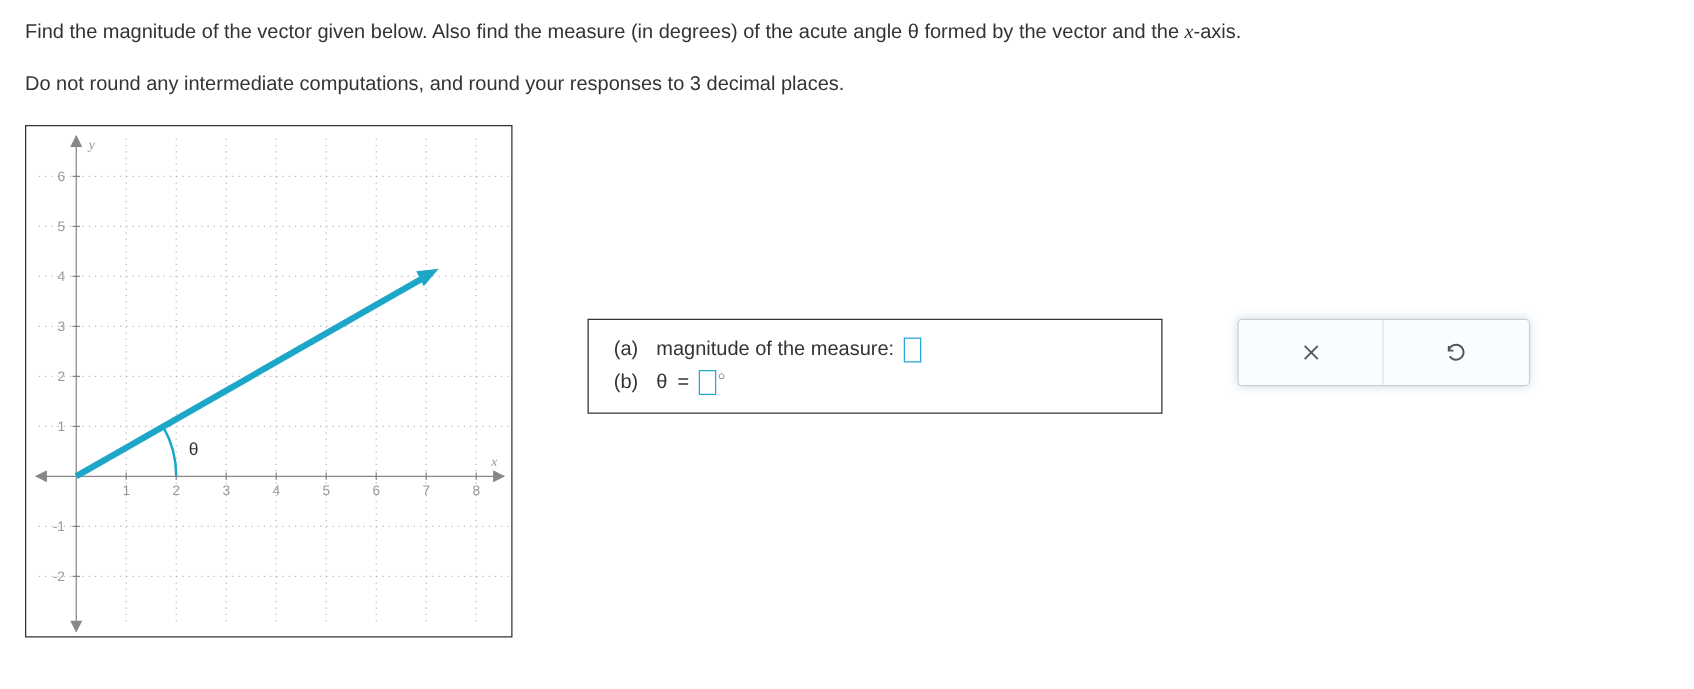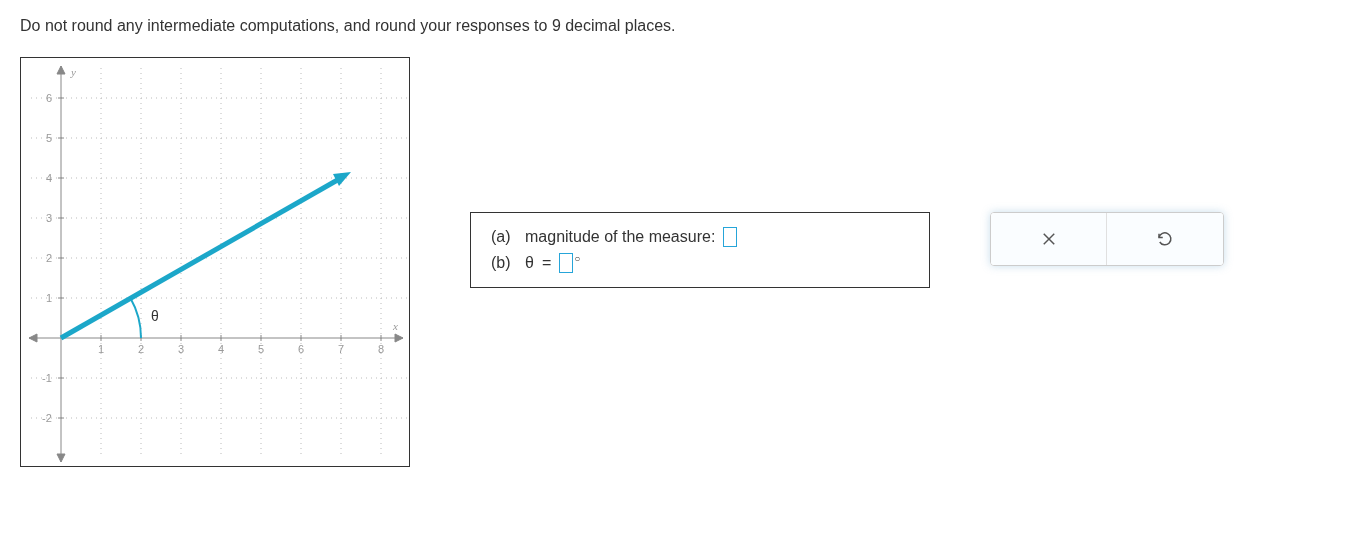--- a/index.html
+++ b/index.html
@@ -79,21 +79,24 @@
     .panel-btn:first-child {
       border-right: 1px solid #e0e0e0;
     }
     .panel-btn svg { width: 18px; height: 18px; }
     .math-italic { font-style: italic; font-family: 'Times New Roman', serif; }
   </style>
 </head>
 <body>
 
 <div class="problem-text">
-  <p>Do not round any intermediate computations, and round your responses to 9 decimal places.</p>
+  <p>
+    <span>Find the magnitude of the vector given below. Also find the measure (in degrees) of the acute angle θ formed by the vector and the </span><span class="math-italic">x</span><span>-axis.</span>
+  </p>
+  <p>Do not round any intermediate computations, and round your responses to 3 decimal places.</p>
 </div>
 
 <div class="content-row">
 
   <div class="graph-container">
     <svg width="388" height="408" viewBox="0 0 388 408">
 
       <g stroke="#bbb" stroke-width="1" stroke-dasharray="1,4">
 
         <line x1="80" y1="10" x2="80" y2="400"></line>

